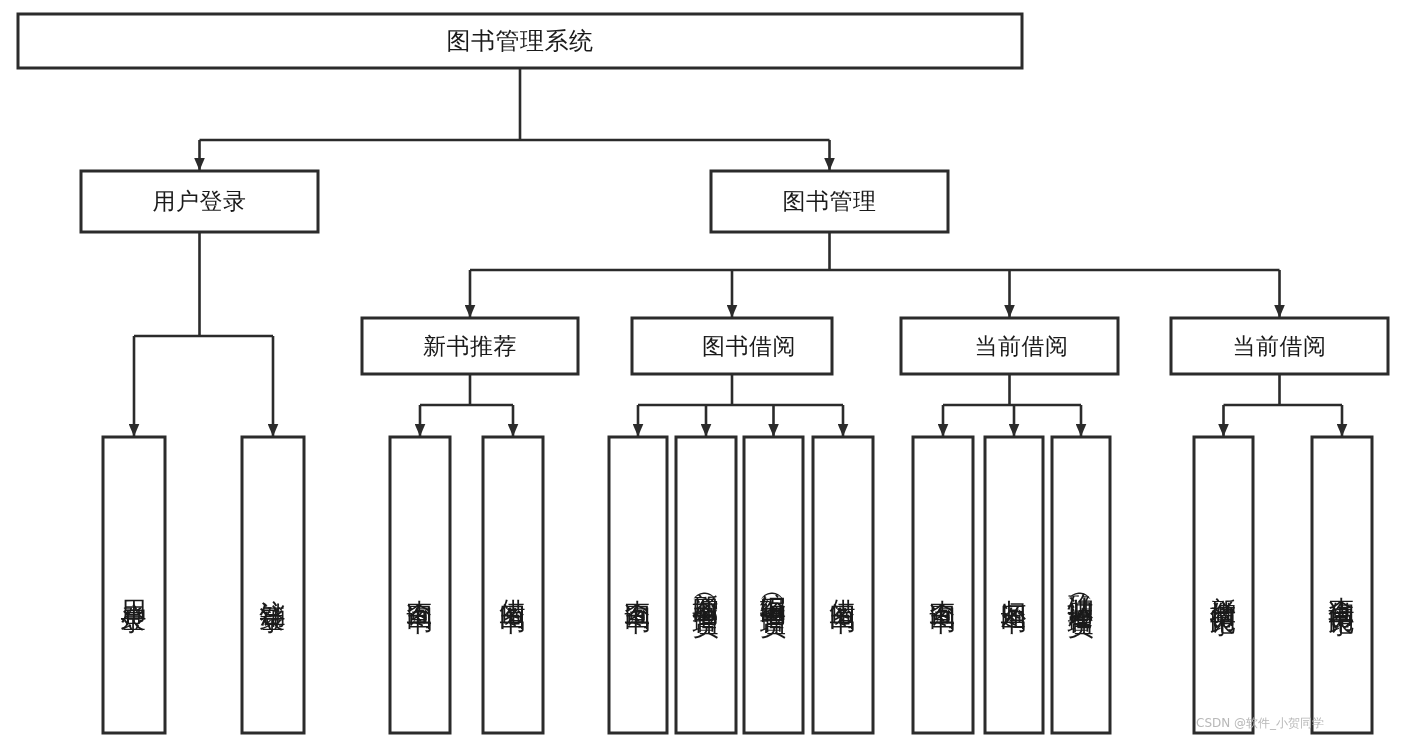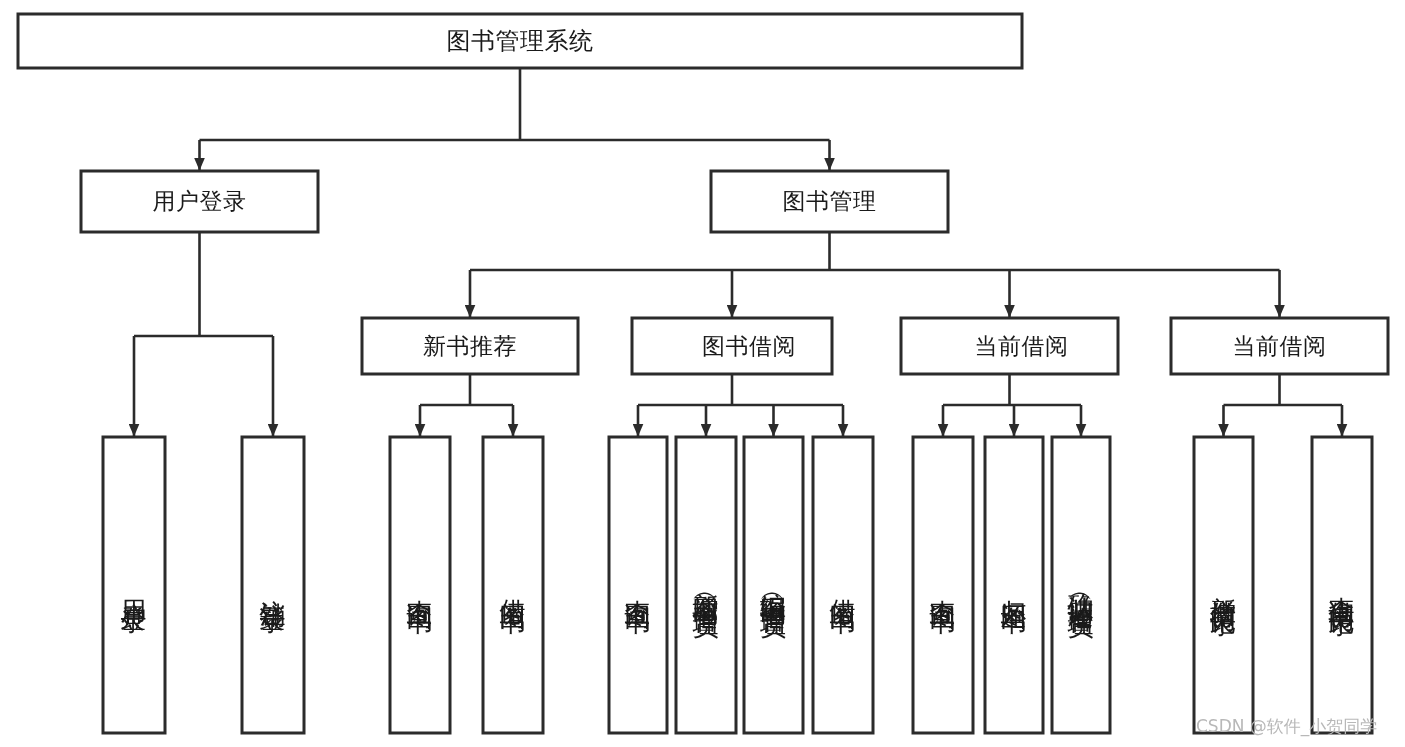--- a/index.html
+++ b/index.html
@@ -70,21 +70,21 @@
     text-orientation: upright;
     font-size: 26px;
     line-height: 1;
     letter-spacing: 3px;
     align-items: center;
     justify-content: center;
   }
   .watermark {
     position: absolute;
     font-family: "DejaVu Sans", "Liberation Sans", sans-serif;
-    font-size: 17px;
+    font-size: 12px;
     color: #b8b8b8;
     white-space: nowrap;
     pointer-events: none;
   }
 </style>
 </head>
 <body>
 
 <div id="diagram-root">
 

